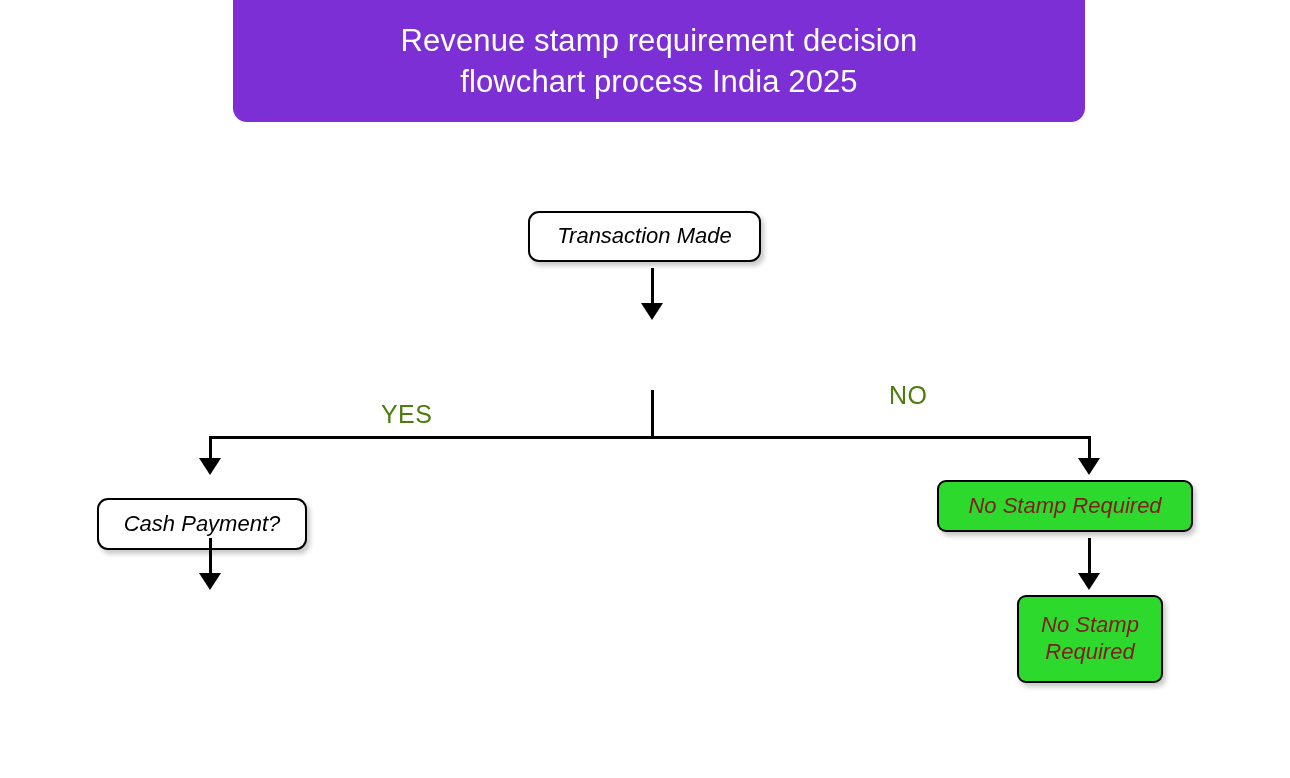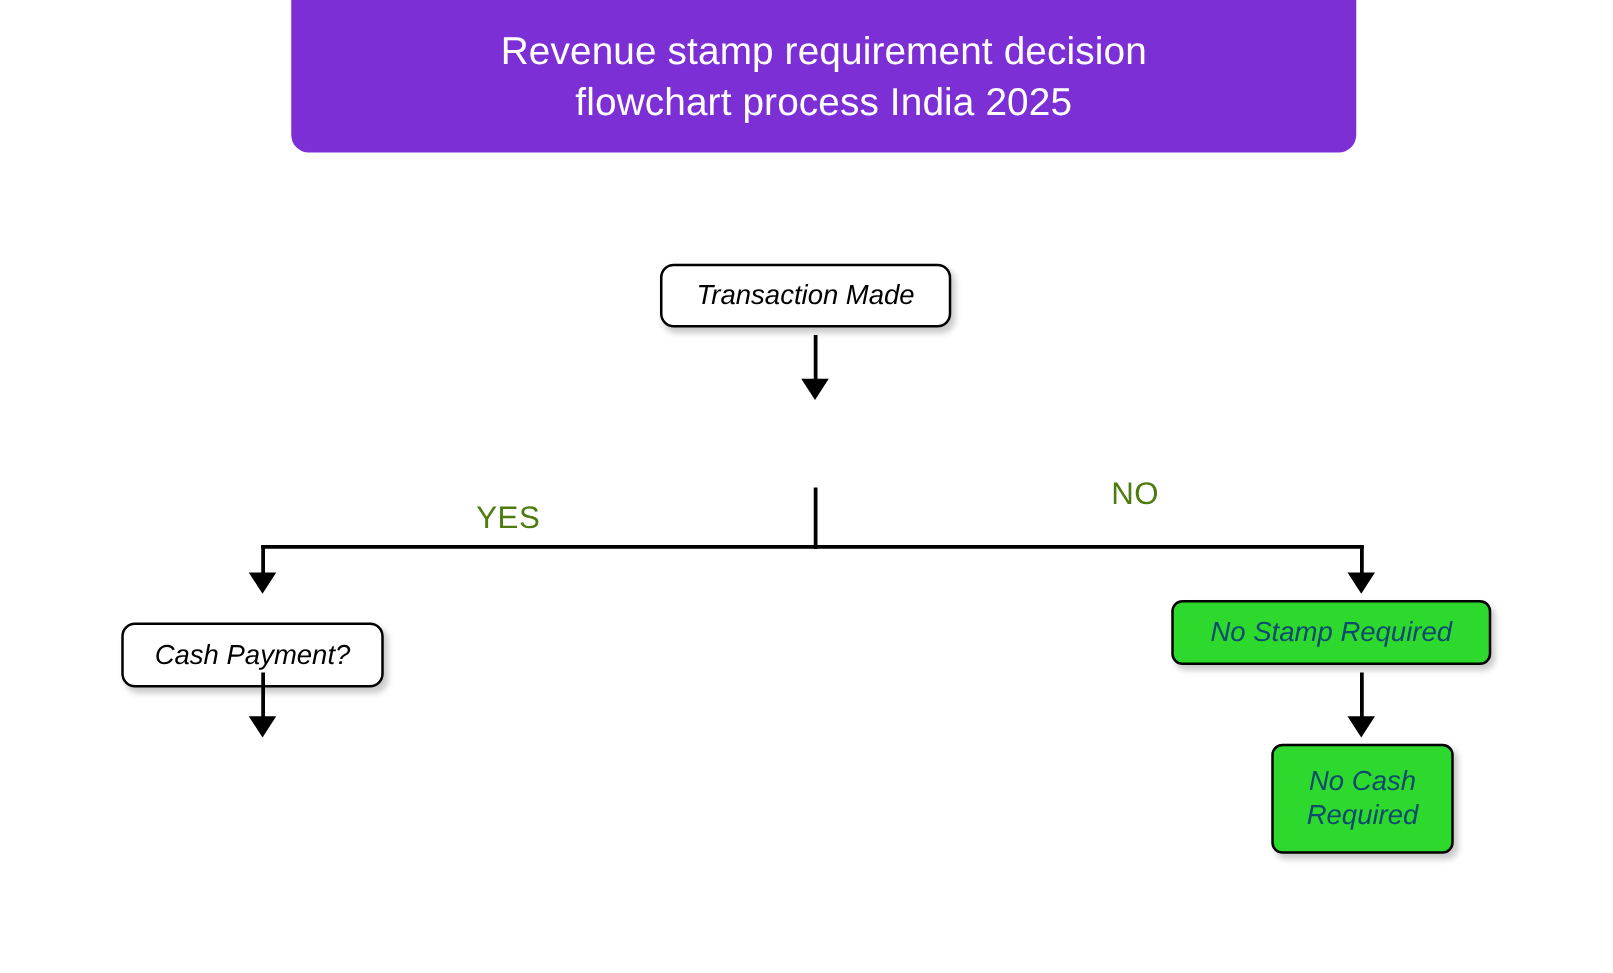--- a/index.html
+++ b/index.html
@@ -61,21 +61,21 @@
   }
   .node.rounded  { border-radius: 11px; }
   .node.soft     { border-radius: 9px; }
 
   .node.red {
     background: #E00C10;
     color: #ffffff;
   }
   .node.green {
     background: #2ED92E;
-    color: #0c4a6e;
+    color: #7f1d1d;
   }
 
   
   .vline {
     position: absolute;
     width: 3px;
     background: #000000;
   }
   .hline {
     position: absolute;
@@ -131,16 +131,16 @@
 
   <div class="vline" style="left:209px; top:538px; height:47px;"></div>
   <div class="arrowhead" style="left:199px; top:573px;"></div>
 
 
   <div class="node soft green" style="left:937px; top:480px; width:256px; height:52px;">No Stamp Required</div>
 
   <div class="vline" style="left:1088px; top:538px; height:47px;"></div>
   <div class="arrowhead" style="left:1078px; top:573px;"></div>
 
-  <div class="node soft green" style="left:1017px; top:595px; width:146px; height:88px;">No Cash
+  <div class="node soft green" style="left:1017px; top:595px; width:146px; height:88px;">No Stamp
 Required</div>
 
 </div>
 
 </body></html>

